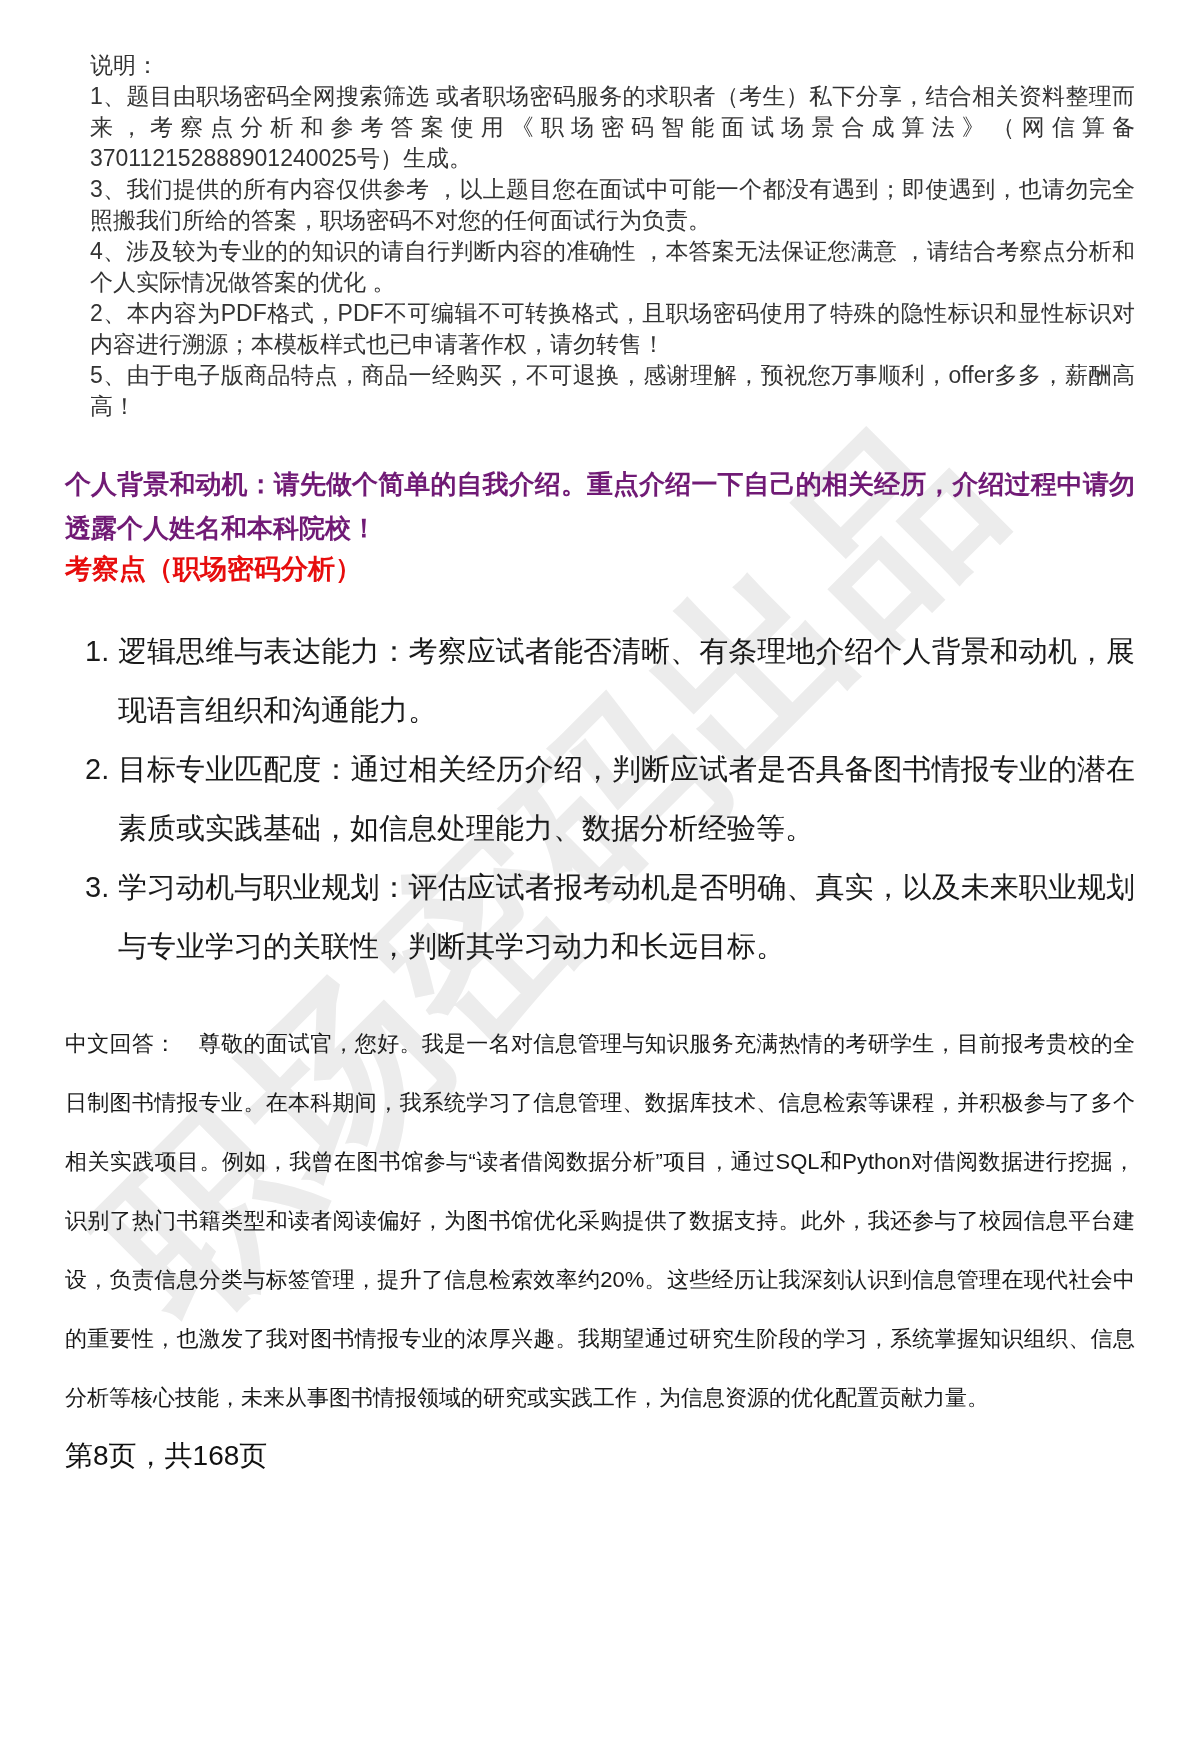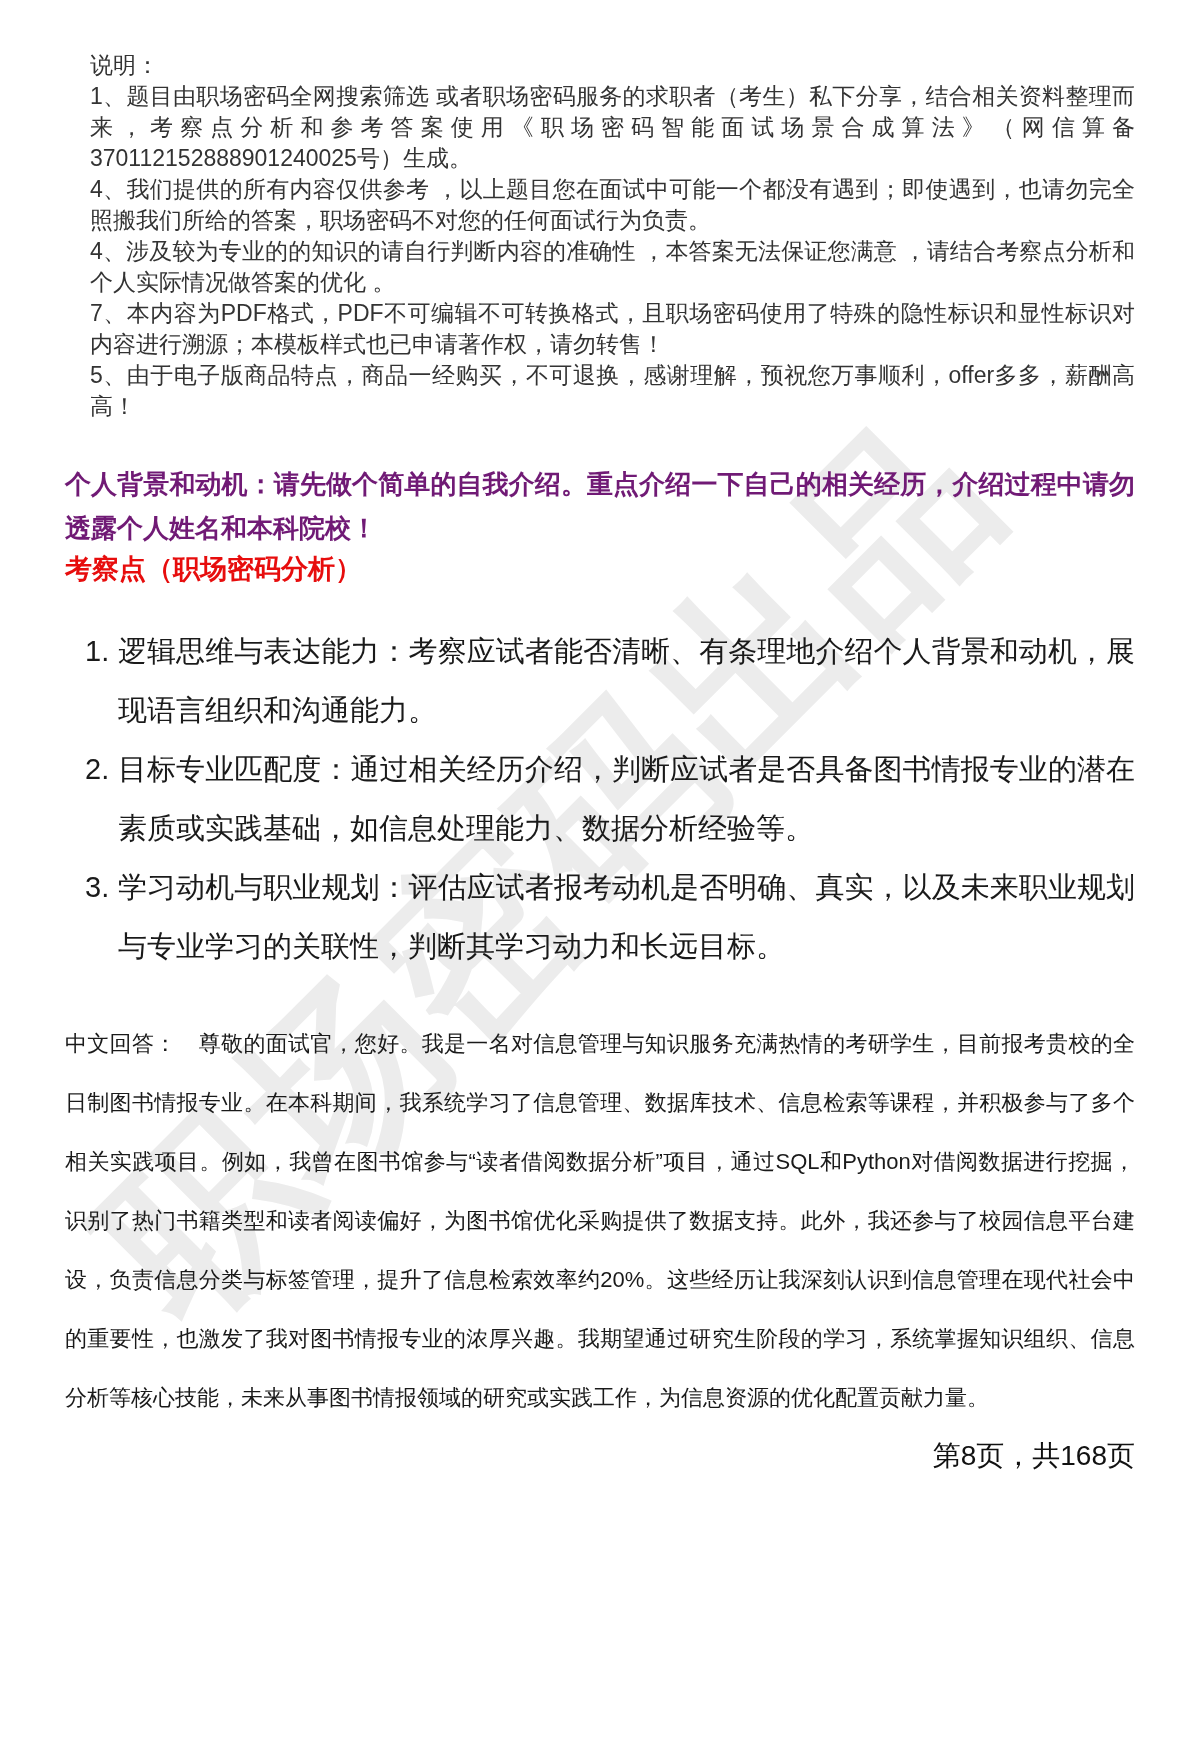--- a/index.html
+++ b/index.html
@@ -76,38 +76,38 @@
     margin:38px 0 0 0;
     color:#1a1a1a;
     font-size:22px;
     line-height:59px;
     text-align:justify;
   }
   .footer{
     margin-top:10px;
     color:#111111;
     font-size:28px;
-    text-align:right;
+    text-align:left;
   }
 </style>
 </head>
 <body>
 
 <div class="page">
 
   <div class="watermark">职场密码出品</div>
 
   <div class="content">
 
     <div class="notes">
       <p class="note-line">说明：</p>
       <p class="note-line">1、题目由职场密码全网搜索筛选 或者职场密码服务的求职者（考生）私下分享，结合相关资料整理而来，考察点分析和参考答案使用《职场密码智能面试场景合成算法》（网信算备370112152888901240025号）生成。</p>
-      <p class="note-line">4、我们提供的所有内容仅供参考 ，以上题目您在面试中可能一个都没有遇到；即使遇到，也请勿完全照搬我们所给的答案，职场密码不对您的任何面试行为负责。</p>
+      <p class="note-line">3、我们提供的所有内容仅供参考 ，以上题目您在面试中可能一个都没有遇到；即使遇到，也请勿完全照搬我们所给的答案，职场密码不对您的任何面试行为负责。</p>
       <p class="note-line">4、涉及较为专业的的知识的请自行判断内容的准确性 ，本答案无法保证您满意 ，请结合考察点分析和个人实际情况做答案的优化 。</p>
-      <p class="note-line">7、本内容为PDF格式，PDF不可编辑不可转换格式，且职场密码使用了特殊的隐性标识和显性标识对内容进行溯源；本模板样式也已申请著作权，请勿转售！</p>
+      <p class="note-line">2、本内容为PDF格式，PDF不可编辑不可转换格式，且职场密码使用了特殊的隐性标识和显性标识对内容进行溯源；本模板样式也已申请著作权，请勿转售！</p>
       <p class="note-line">5、由于电子版商品特点，商品一经购买，不可退换，感谢理解，预祝您万事顺利，offer多多，薪酬高高！</p>
     </div>
 
     <div class="question-heading">个人背景和动机：请先做个简单的自我介绍。重点介绍一下自己的相关经历，介绍过程中请勿透露个人姓名和本科院校！</div>
 
     <div class="analysis-heading">考察点（职场密码分析）</div>
 
     <ol class="points">
       <li>
         <span class="point-num">1.</span>

